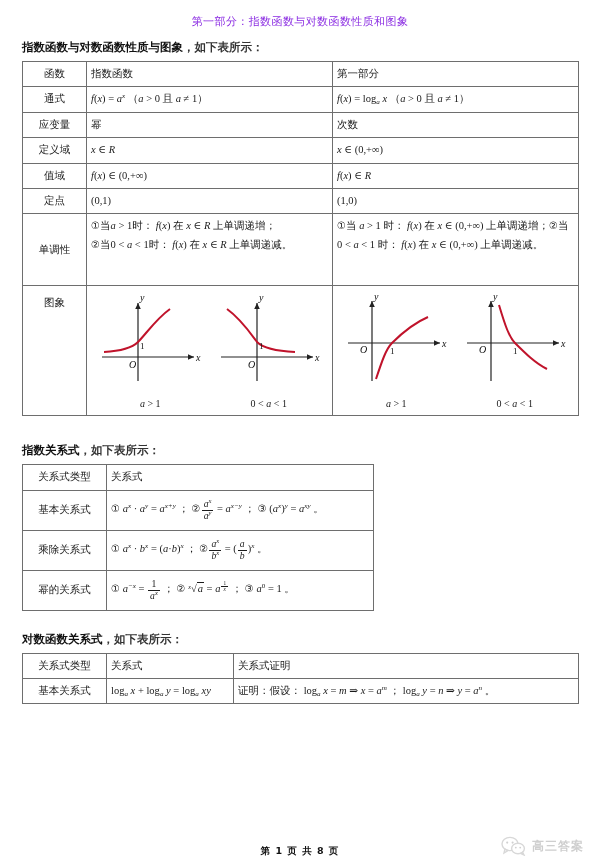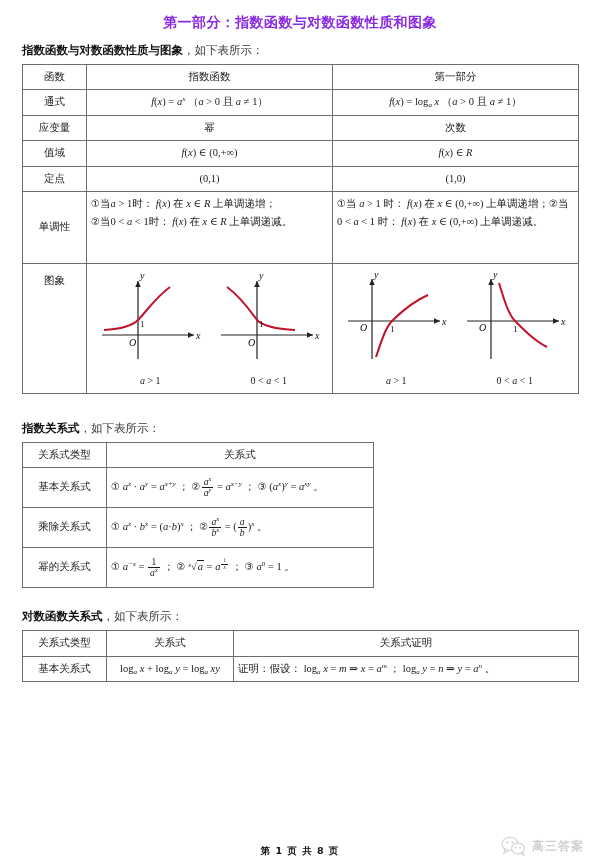--- a/index.html
+++ b/index.html
@@ -10,50 +10,50 @@
     font-family:"Liberation Serif","DejaVu Serif",serif;
     color:#1a1a1a;
     position:relative;
     overflow:hidden;
   }
   .page { position:relative; width:600px; height:858px; padding:0 22px; }
 
   .section-title {
     text-align:center;
     color:#8a2be2;
-    font-weight:bold;
-    font-size:14px;
+    font-weight:normal;
+    font-size:11px;
     letter-spacing:.4px;
     margin:14px 0 0 0;
     font-family:"DejaVu Sans","Liberation Sans",sans-serif;
   }
   .lead {
     font-size:11.5px;
     margin:11px 0 6px 0;
     color:#111;
   }
   .lead b { font-weight:bold; }
-  .lead .thin { font-weight:normal; color:#333; }
+  .lead .thin { font-weight:bold; color:#333; }
 
   table.doc {
     border-collapse:collapse;
     width:100%;
     table-layout:fixed;
   }
   table.doc.narrow { width:351px; }
   table.doc td {
     border:1px solid #6e6e6e;
     padding:3px 4px;
     font-size:10.5px;
     vertical-align:middle;
     line-height:1.75;
     margin-top:47px;
   }
   td.label { text-align:center; white-space:nowrap; }
-  td.ctr { text-align:center; }
+  td.ctr { }
   td.lft { text-align:left; padding-left:7px; padding-right:7px; }
 
   
   .m { font-family:"Liberation Serif","DejaVu Serif",serif; font-style:italic; }
   .mr { font-style:normal; }
   sup, sub { font-size:68%; line-height:0; font-style:italic; }
   sub { vertical-align:-.25em; }
   sup { vertical-align:.55em; }
   .frac {
     display:inline-block; vertical-align:middle;
@@ -127,20 +127,25 @@
         </td>
       </tr>
 
 
       <tr>
         <td class="label">应变量</td>
         <td class="ctr">幂</td>
         <td class="ctr">次数</td>
       </tr>
 
+      <tr>
+        <td class="label">定义域</td>
+        <td class="ctr"><span class="m">x</span> ∈ <span class="m">R</span></td>
+        <td class="ctr"><span class="m">x</span> ∈ <span class="mr">(0,+∞)</span></td>
+      </tr>
 
       <tr>
         <td class="label">值域</td>
         <td class="ctr"><span class="m">f</span><span class="mr">(</span><span class="m">x</span><span class="mr">)</span> ∈ <span class="mr">(0,+∞)</span></td>
         <td class="ctr"><span class="m">f</span><span class="mr">(</span><span class="m">x</span><span class="mr">)</span> ∈ <span class="m">R</span></td>
       </tr>
 
       <tr>
         <td class="label">定点</td>
         <td class="ctr">(0,1)</td>

